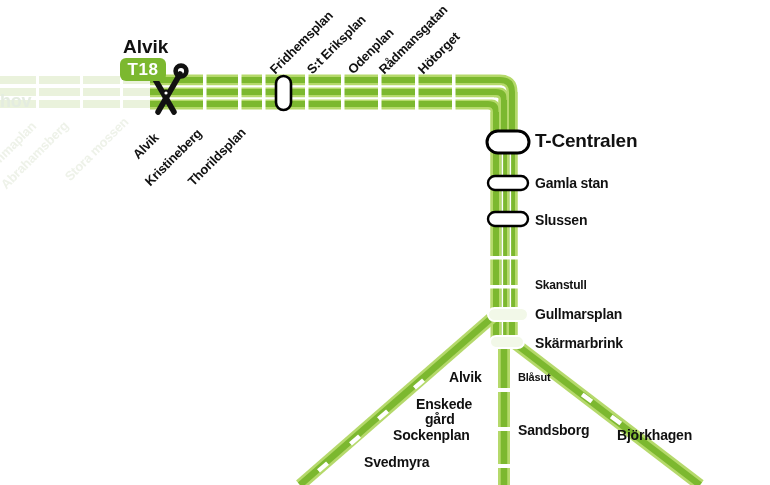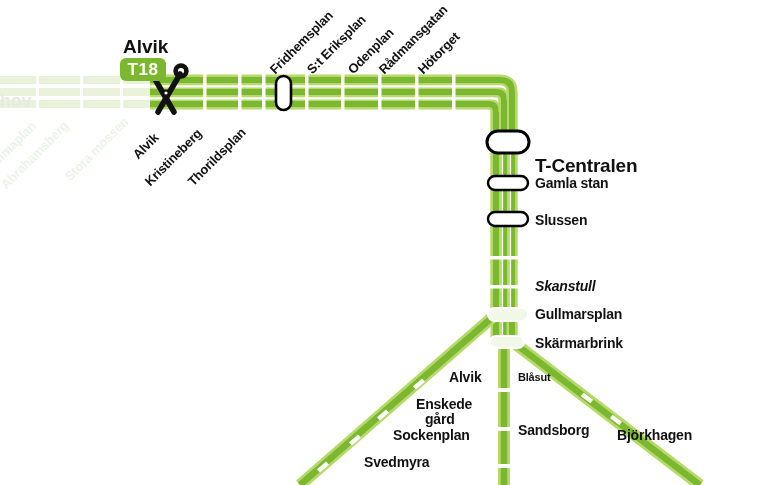--- a/index.html
+++ b/index.html
@@ -188,28 +188,28 @@
   <div class="lbl rot" style="left:277px;top:63px;font-size:13px;">Fridhemsplan</div>
 
   <div class="lbl rot" style="left:314px;top:63px;font-size:13px;">S:t Eriksplan</div>
 
   <div class="lbl rot" style="left:355px;top:63px;font-size:13px;">Odenplan</div>
 
   <div class="lbl rot" style="left:386px;top:63px;font-size:13px;">Rådmansgatan</div>
 
   <div class="lbl rot" style="left:425px;top:63px;font-size:13px;">Hötorget</div>
 
-  <div class="lbl" style="left:535px;top:131px;font-size:19px;margin-top:25px;">T-Centralen</div>
+  <div class="lbl" style="left:535px;top:131px;font-size:19px;">T-Centralen</div>
 
   <div class="lbl" style="left:535px;top:176px;font-size:14px;">Gamla stan</div>
 
   <div class="lbl" style="left:535px;top:213px;font-size:14px;">Slussen</div>
 
 
-  <div class="lbl" style="left:535px;top:279px;font-size:14px;font-style:italic;">Skanstull</div>
+  <div class="lbl" style="left:535px;top:279px;font-size:12px;">Skanstull</div>
 
   <div class="lbl" style="left:535px;top:307px;font-size:14px;">Gullmarsplan</div>
 
   <div class="lbl" style="left:535px;top:336px;font-size:14px;">Skärmarbrink</div>
 
   <div class="lbl" style="left:449px;top:370px;font-size:14px;">Alvik</div>
 
   <div class="lbl" style="left:416px;top:397px;font-size:14px;">Enskede</div>
 
   <div class="lbl" style="left:425px;top:412px;font-size:14px;">gård</div>

